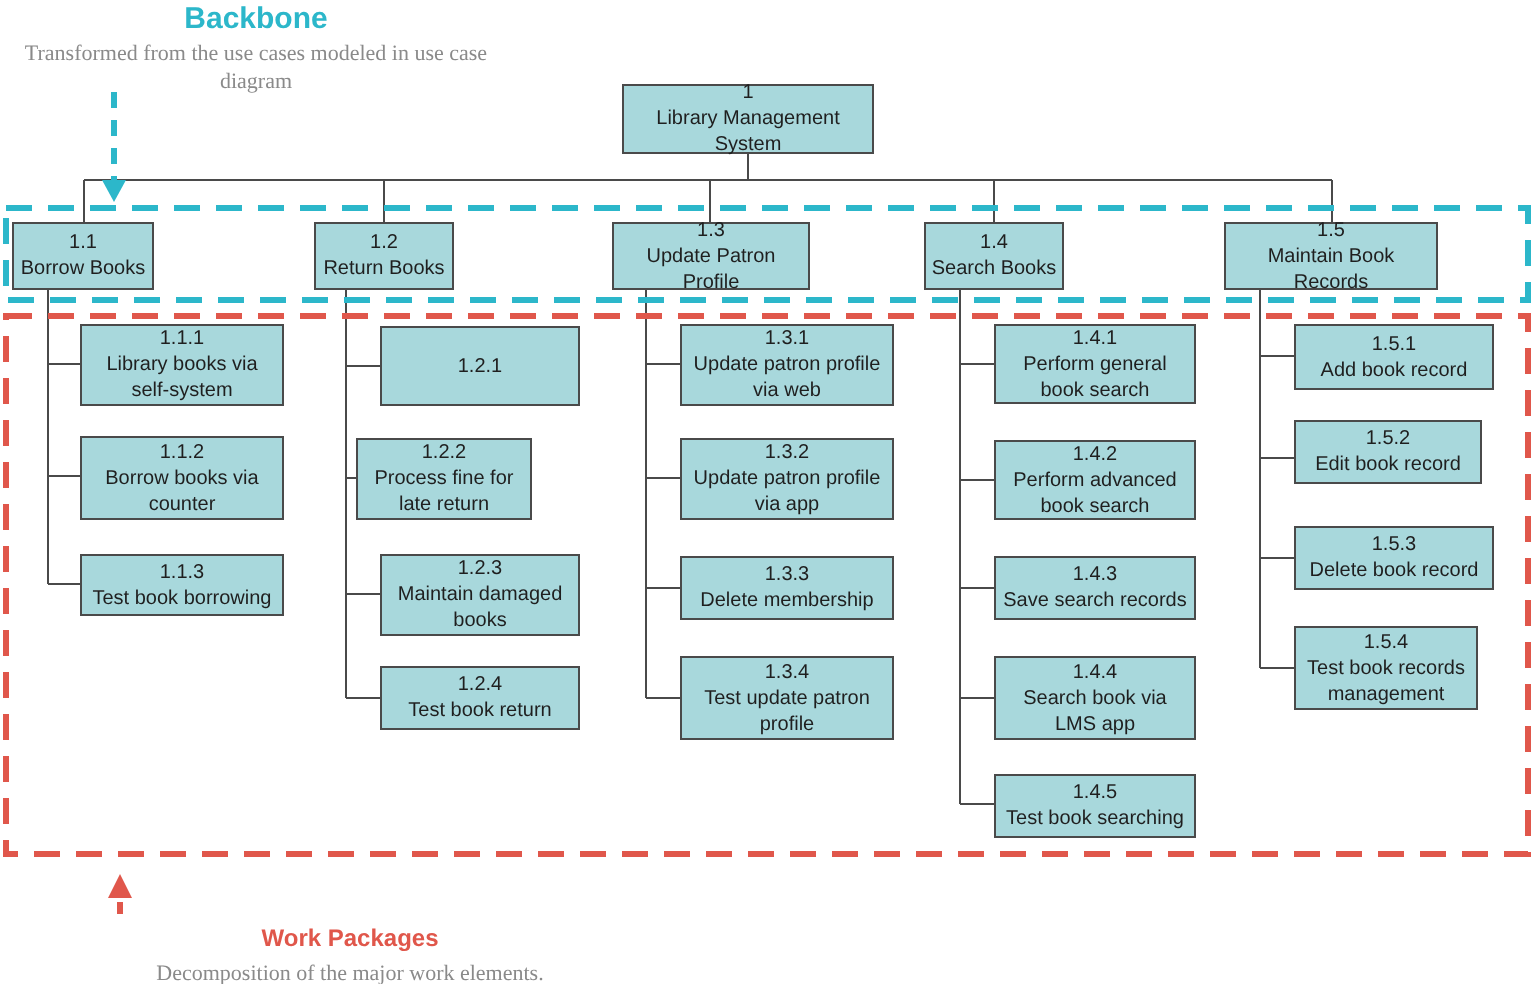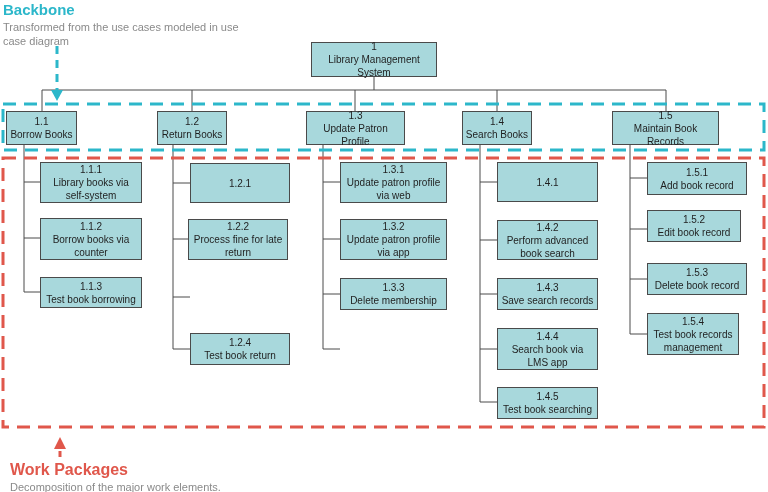--- a/index.html
+++ b/index.html
@@ -21,25 +21,25 @@
   .head-teal{fill:var(--backbone-accent);}
   .head-red{fill:var(--work-accent);}
   .node{
     position:absolute;box-sizing:border-box;
     background:var(--node-fill);border:1px solid var(--node-border);
     display:flex;flex-direction:column;justify-content:center;align-items:center;
     font-size:10px;line-height:13px;color:var(--node-text);text-align:center;
     padding:0 2px;
   }
   .nid,.nlabel{display:block;width:100%;}
-  .annot{position:absolute;}
+  .annot{position:absolute;text-align:center;}
   .annot-title{font-weight:bold;font-size:15px;line-height:17px;}
   .annot-title.teal{color:var(--backbone-accent);}
-  .annot-title.red{color:var(--work-accent);font-size:16px;}
-  .annot-sub{font-size:11px;line-height:14px;color:var(--muted-text);margin-top:2px;}
+  .annot-title.red{color:var(--work-accent);font-size:12px;}
+  .annot-sub{font-size:11px;line-height:14px;color:var(--muted-text);margin-top:2px;font-family:Liberation Serif, serif;}
   .backbone-annot{left:3px;top:1px;width:250px;}
   .wp-annot{left:10px;top:461px;width:330px;}
 </style>
 </head>
 <body>
 
 <div class="canvas">
 
   <svg class="layer">
 
@@ -104,44 +104,53 @@
     <span class="nlabel">Borrow books via counter</span>
   </div>
   <div class="node" style="left:40px;top:277px;width:102px;height:31px">
     <span class="nid">1.1.3</span>
     <span class="nlabel">Test book borrowing</span>
   </div>
 
   <div class="node" style="left:190px;top:163px;width:100px;height:40px">
     <span class="nid">1.2.1</span>
   </div>
-  <div class="node" style="left:188px;top:219px;width:100px;height:41px">
+  <div class="node" style="left:178px;top:219px;width:88px;height:41px">
     <span class="nid">1.2.2</span>
     <span class="nlabel">Process fine for late return</span>
+  </div>
+  <div class="node" style="left:190px;top:277px;width:100px;height:41px">
+    <span class="nid">1.2.3</span>
+    <span class="nlabel">Maintain damaged books</span>
   </div>
   <div class="node" style="left:190px;top:333px;width:100px;height:32px">
     <span class="nid">1.2.4</span>
     <span class="nlabel">Test book return</span>
   </div>
 
   <div class="node" style="left:340px;top:162px;width:107px;height:41px">
     <span class="nid">1.3.1</span>
     <span class="nlabel">Update patron profile via web</span>
   </div>
   <div class="node" style="left:340px;top:219px;width:107px;height:41px">
     <span class="nid">1.3.2</span>
     <span class="nlabel">Update patron profile via app</span>
   </div>
   <div class="node" style="left:340px;top:278px;width:107px;height:32px">
     <span class="nid">1.3.3</span>
     <span class="nlabel">Delete membership</span>
   </div>
+  <div class="node" style="left:340px;top:328px;width:107px;height:42px">
+    <span class="nid">1.3.4</span>
+    <span class="nlabel">Test update patron profile</span>
+  </div>
 
   <div class="node" style="left:497px;top:162px;width:101px;height:40px">
     <span class="nid">1.4.1</span>
+    <span class="nlabel">Perform general book search</span>
   </div>
   <div class="node" style="left:497px;top:220px;width:101px;height:40px">
     <span class="nid">1.4.2</span>
     <span class="nlabel">Perform advanced book search</span>
   </div>
   <div class="node" style="left:497px;top:278px;width:101px;height:32px">
     <span class="nid">1.4.3</span>
     <span class="nlabel">Save search records</span>
   </div>
   <div class="node" style="left:497px;top:328px;width:101px;height:42px">

